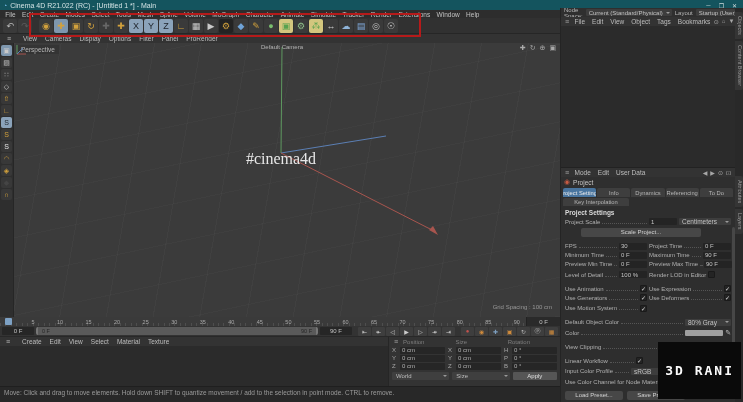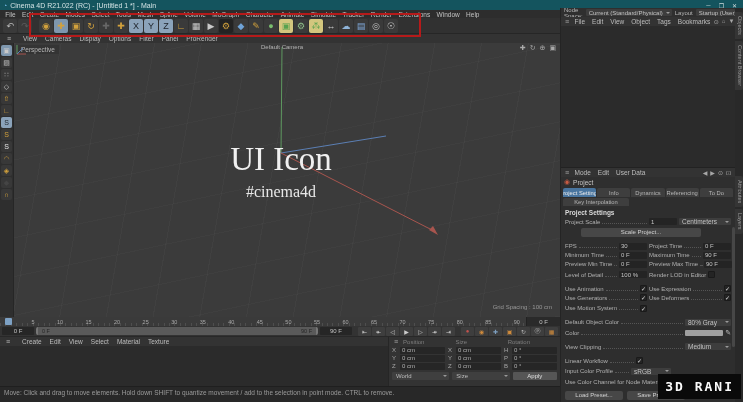--- a/index.html
+++ b/index.html
@@ -111,21 +111,21 @@
   .sbar{position:absolute;right:0;top:10px;width:3px;height:120px;background:#474747;border-radius:2px}
 
   
   .vstrip{position:absolute;right:0;top:8px;width:8px;height:394px;background:#292929}
   .vgroup{position:absolute;left:0;display:flex;flex-direction:column;gap:2px}
   .vg-top{top:4px}.vg-bot{top:168px}
   .vtab{writing-mode:vertical-rl;font-size:5.5px;color:#9a9a9a;background:#353535;padding:4px 0;border-radius:0 2px 2px 0;text-align:center;width:8px}
 
   
   .statusbar{position:absolute;left:0;bottom:0;width:560px;height:16px;background:#282828;border-top:1px solid #1f1f1f;font-size:6.5px;color:#9b9b9b;padding:2px 0 0 4px}
-  .watermark{position:absolute;right:2px;bottom:3px;background:#0a0a0a;color:#fafafa;font-family:"DejaVu Sans Mono","Liberation Mono",monospace;font-weight:bold;font-size:13px;letter-spacing:2px;padding:5px 7px;z-index:60}
+  .watermark{position:absolute;right:2px;bottom:3px;background:#0a0a0a;color:#fafafa;font-family:"DejaVu Sans Mono","Liberation Mono",monospace;font-weight:bold;font-size:13px;letter-spacing:2px;padding:21px 7px;z-index:60}
 </style>
 </head>
 <body>
 
 <div id="app">
 
   <div class="titlebar">
     <span class="appicon">◔</span>
     <span>Cinema 4D R21.022 (RC) - [Untitled 1 *] - Main</span>
     <span class="winbtns">
@@ -229,21 +229,20 @@
     </svg>
     <span class="vp-persp">Perspective</span>
     <span class="vp-cam">Default Camera</span>
     <span class="vp-corner">
         <span>✚</span>
         <span>↻</span>
         <span>⊕</span>
         <span>▣</span>
       </span>
     <div class="overlay">
-      <div class="ov1">UI Icon</div>
       <div class="ov3">#cinema4d</div>
     </div>
     <span class="vp-grid-label">Grid Spacing : 100 cm</span>
     <svg class="gizmo" width="14" height="14" viewBox="0 0 14 14">
       <line x1="3" y1="11" x2="3" y2="2" stroke-width="1" stroke="#5e9960"></line>
       <line x1="3" y1="11" x2="12" y2="11" stroke-width="1" stroke="#a8554e"></line>
       <line x1="3" y1="11" x2="9" y2="5" stroke-width="1" stroke="#5b7fb4"></line>
     </svg>
   </div>
 

